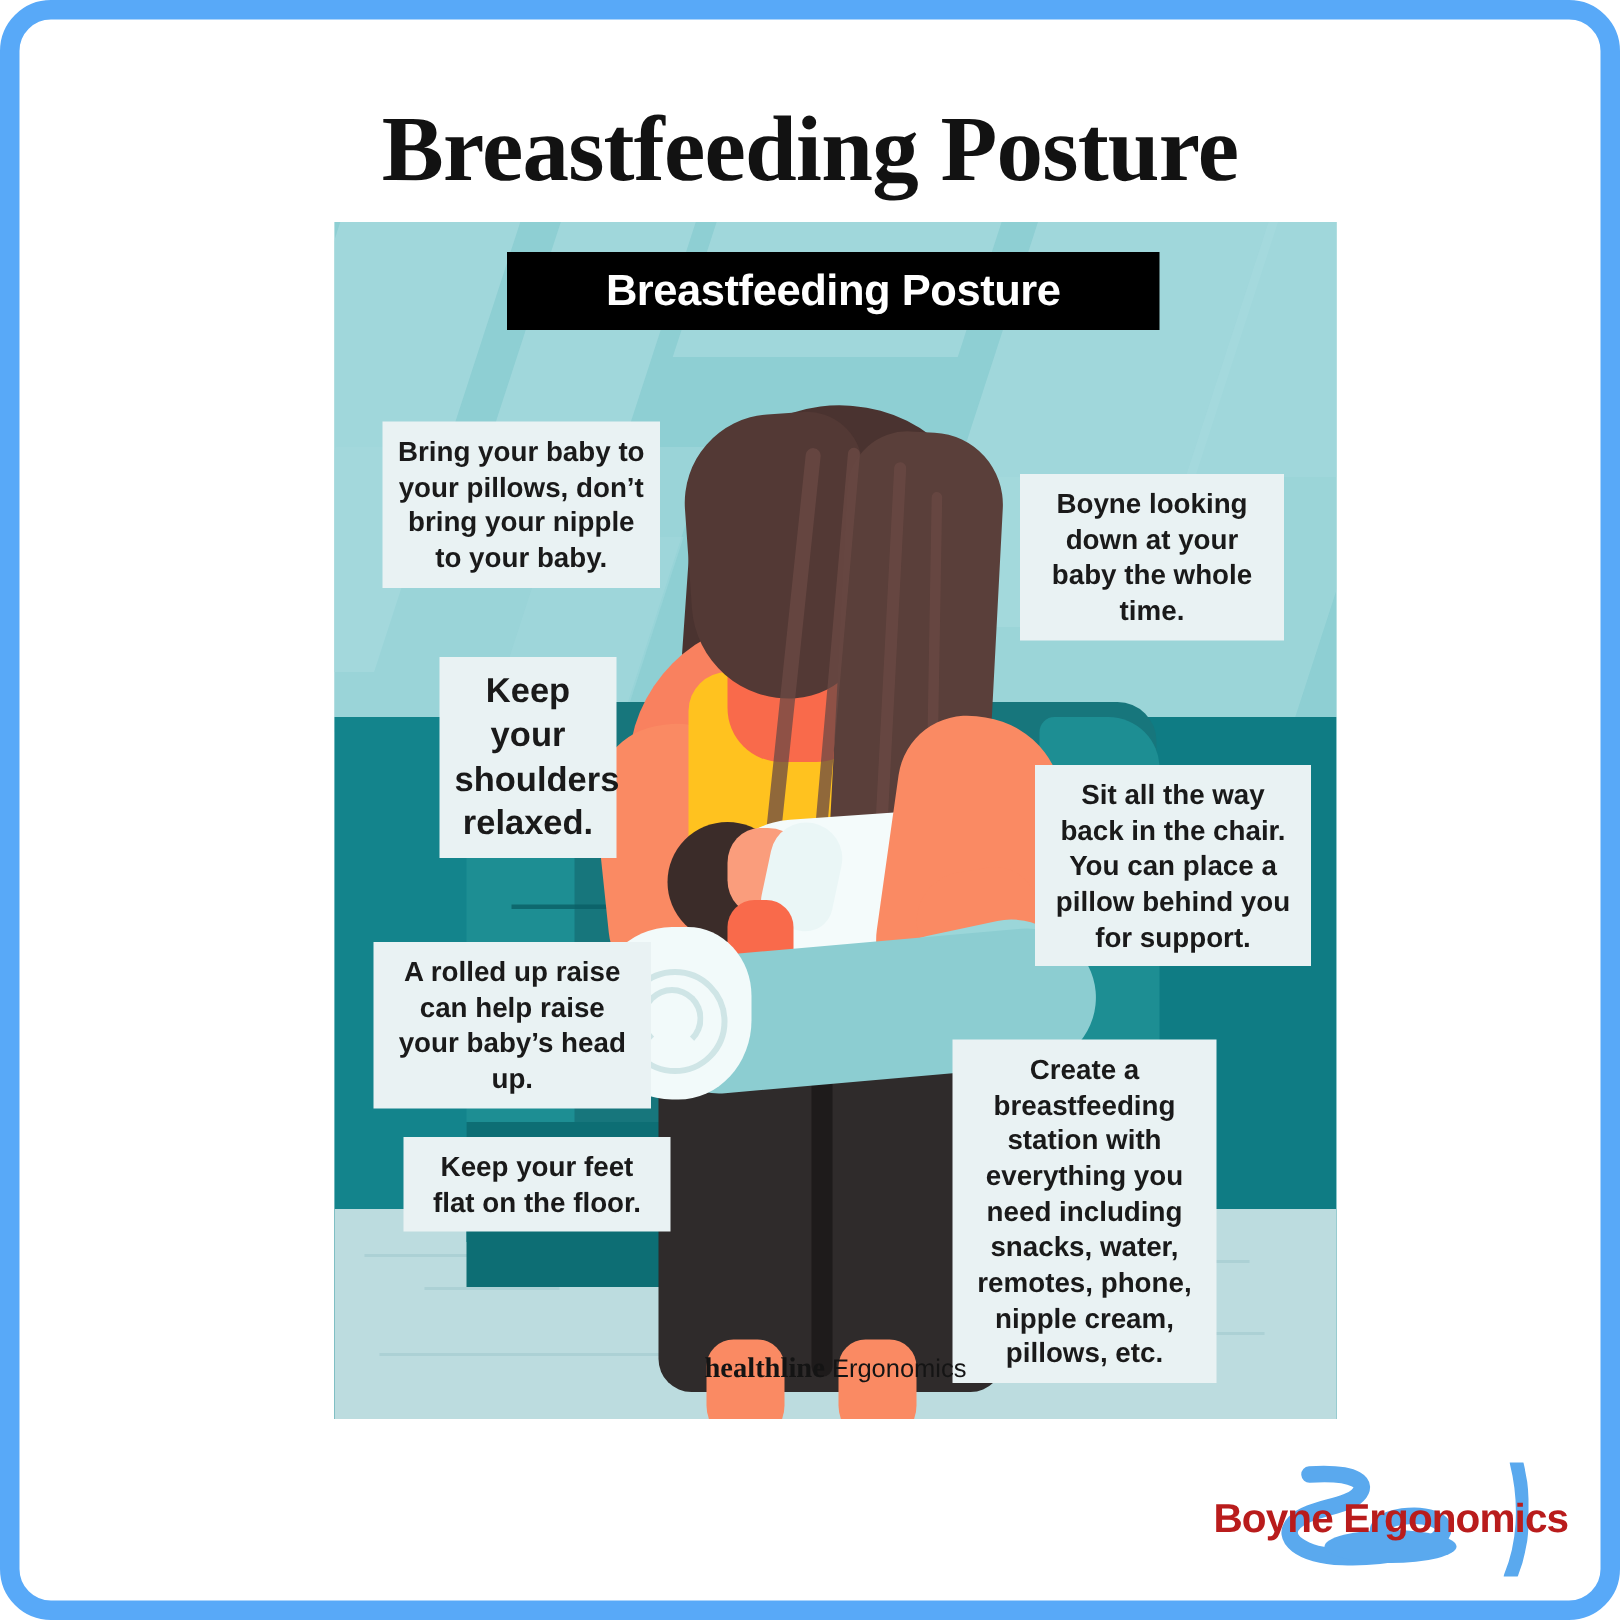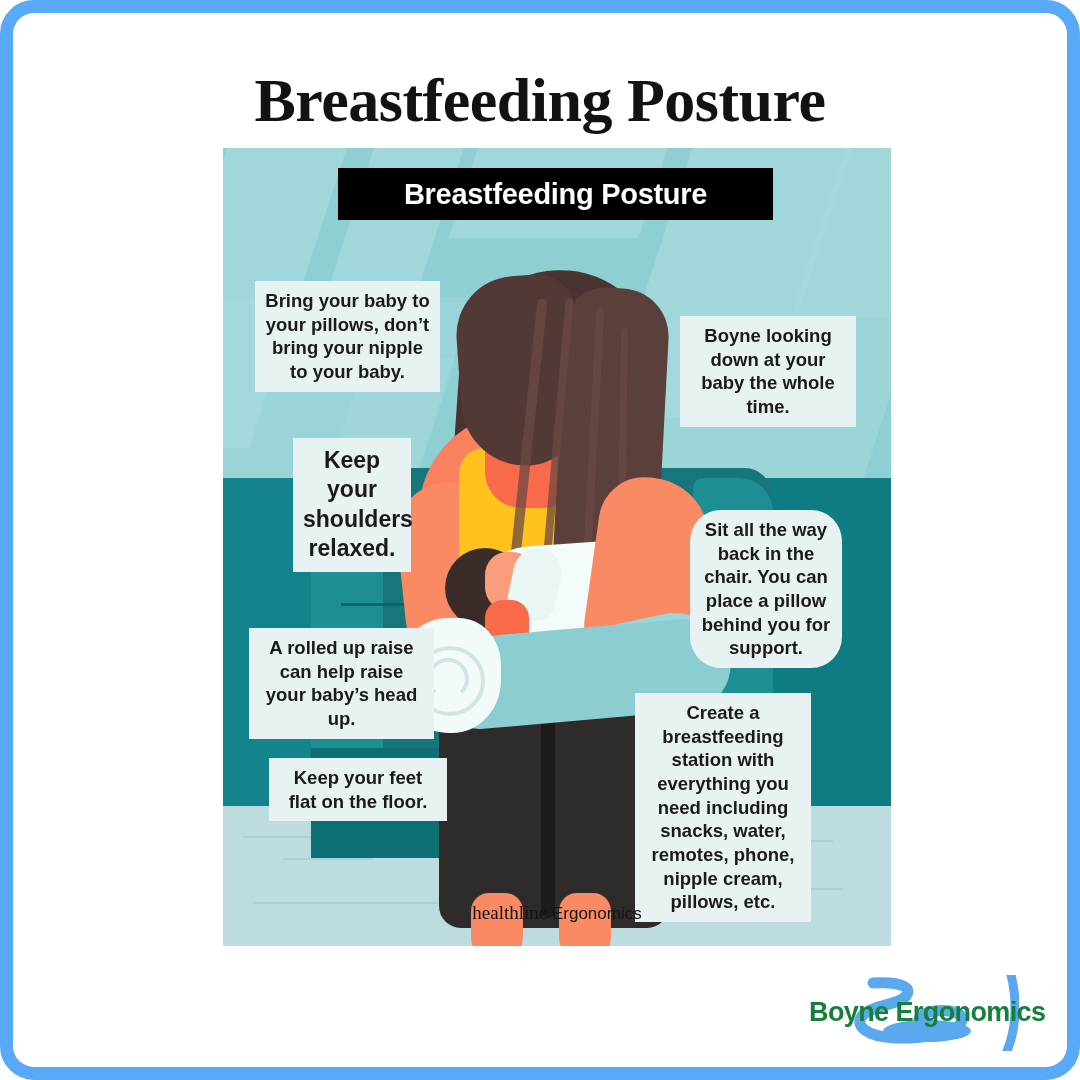--- a/index.html
+++ b/index.html
@@ -200,41 +200,41 @@
     text-align:center;
     line-height:1.28;
     padding:8px 10px;
     box-sizing:border-box;
   }
   .c1{left:32px;top:133px;width:185px;font-size:18.5px;}
   .c2{left:70px;top:290px;width:118px;font-size:23px;}
   .c3{left:26px;top:480px;width:185px;font-size:18.5px;}
   .c4{left:46px;top:610px;width:178px;font-size:18.5px;}
   .c5{left:457px;top:168px;width:176px;font-size:18.5px;}
-  .c6{left:467px;top:362px;width:152px;font-size:18.5px;border-radius:31px;}
+  .c6{left:467px;top:362px;width:184px;font-size:18.5px;}
   .c7{left:412px;top:545px;width:176px;font-size:18.5px;}
   
   .hl{
     position:absolute;left:0;right:0;bottom:22px;text-align:center;
     font-size:17px;color:#141414;
   }
-  .hl b{font-family:"Liberation Serif", serif;font-weight:normal;font-size:19px;}
+  .hl b{font-family:"Liberation Serif", serif;font-weight:bold;font-size:19px;}
   
   .url{
     position:absolute;left:38px;top:963px;width:700px;
     font-family:"Liberation Serif", serif;
     font-weight:bold;font-size:23px;line-height:1.55;color:#0d0d0d;
   }
   .logo{
     position:absolute;right:48px;top:962px;width:210px;height:76px;
   }
   .logo-text{
     position:absolute;left:0;top:22px;width:210px;
     font-family:"Liberation Sans Narrow","Liberation Sans",sans-serif;
-    font-weight:bold;font-size:27px;color:#15803d;
+    font-weight:bold;font-size:27px;color:#b91c1c;
     letter-spacing:-0.6px;white-space:nowrap;z-index:2;
   }
 </style>
 </head>
 <body>
 
 <div class="frame">
 
   <div class="page-title">Breastfeeding Posture</div>
 

